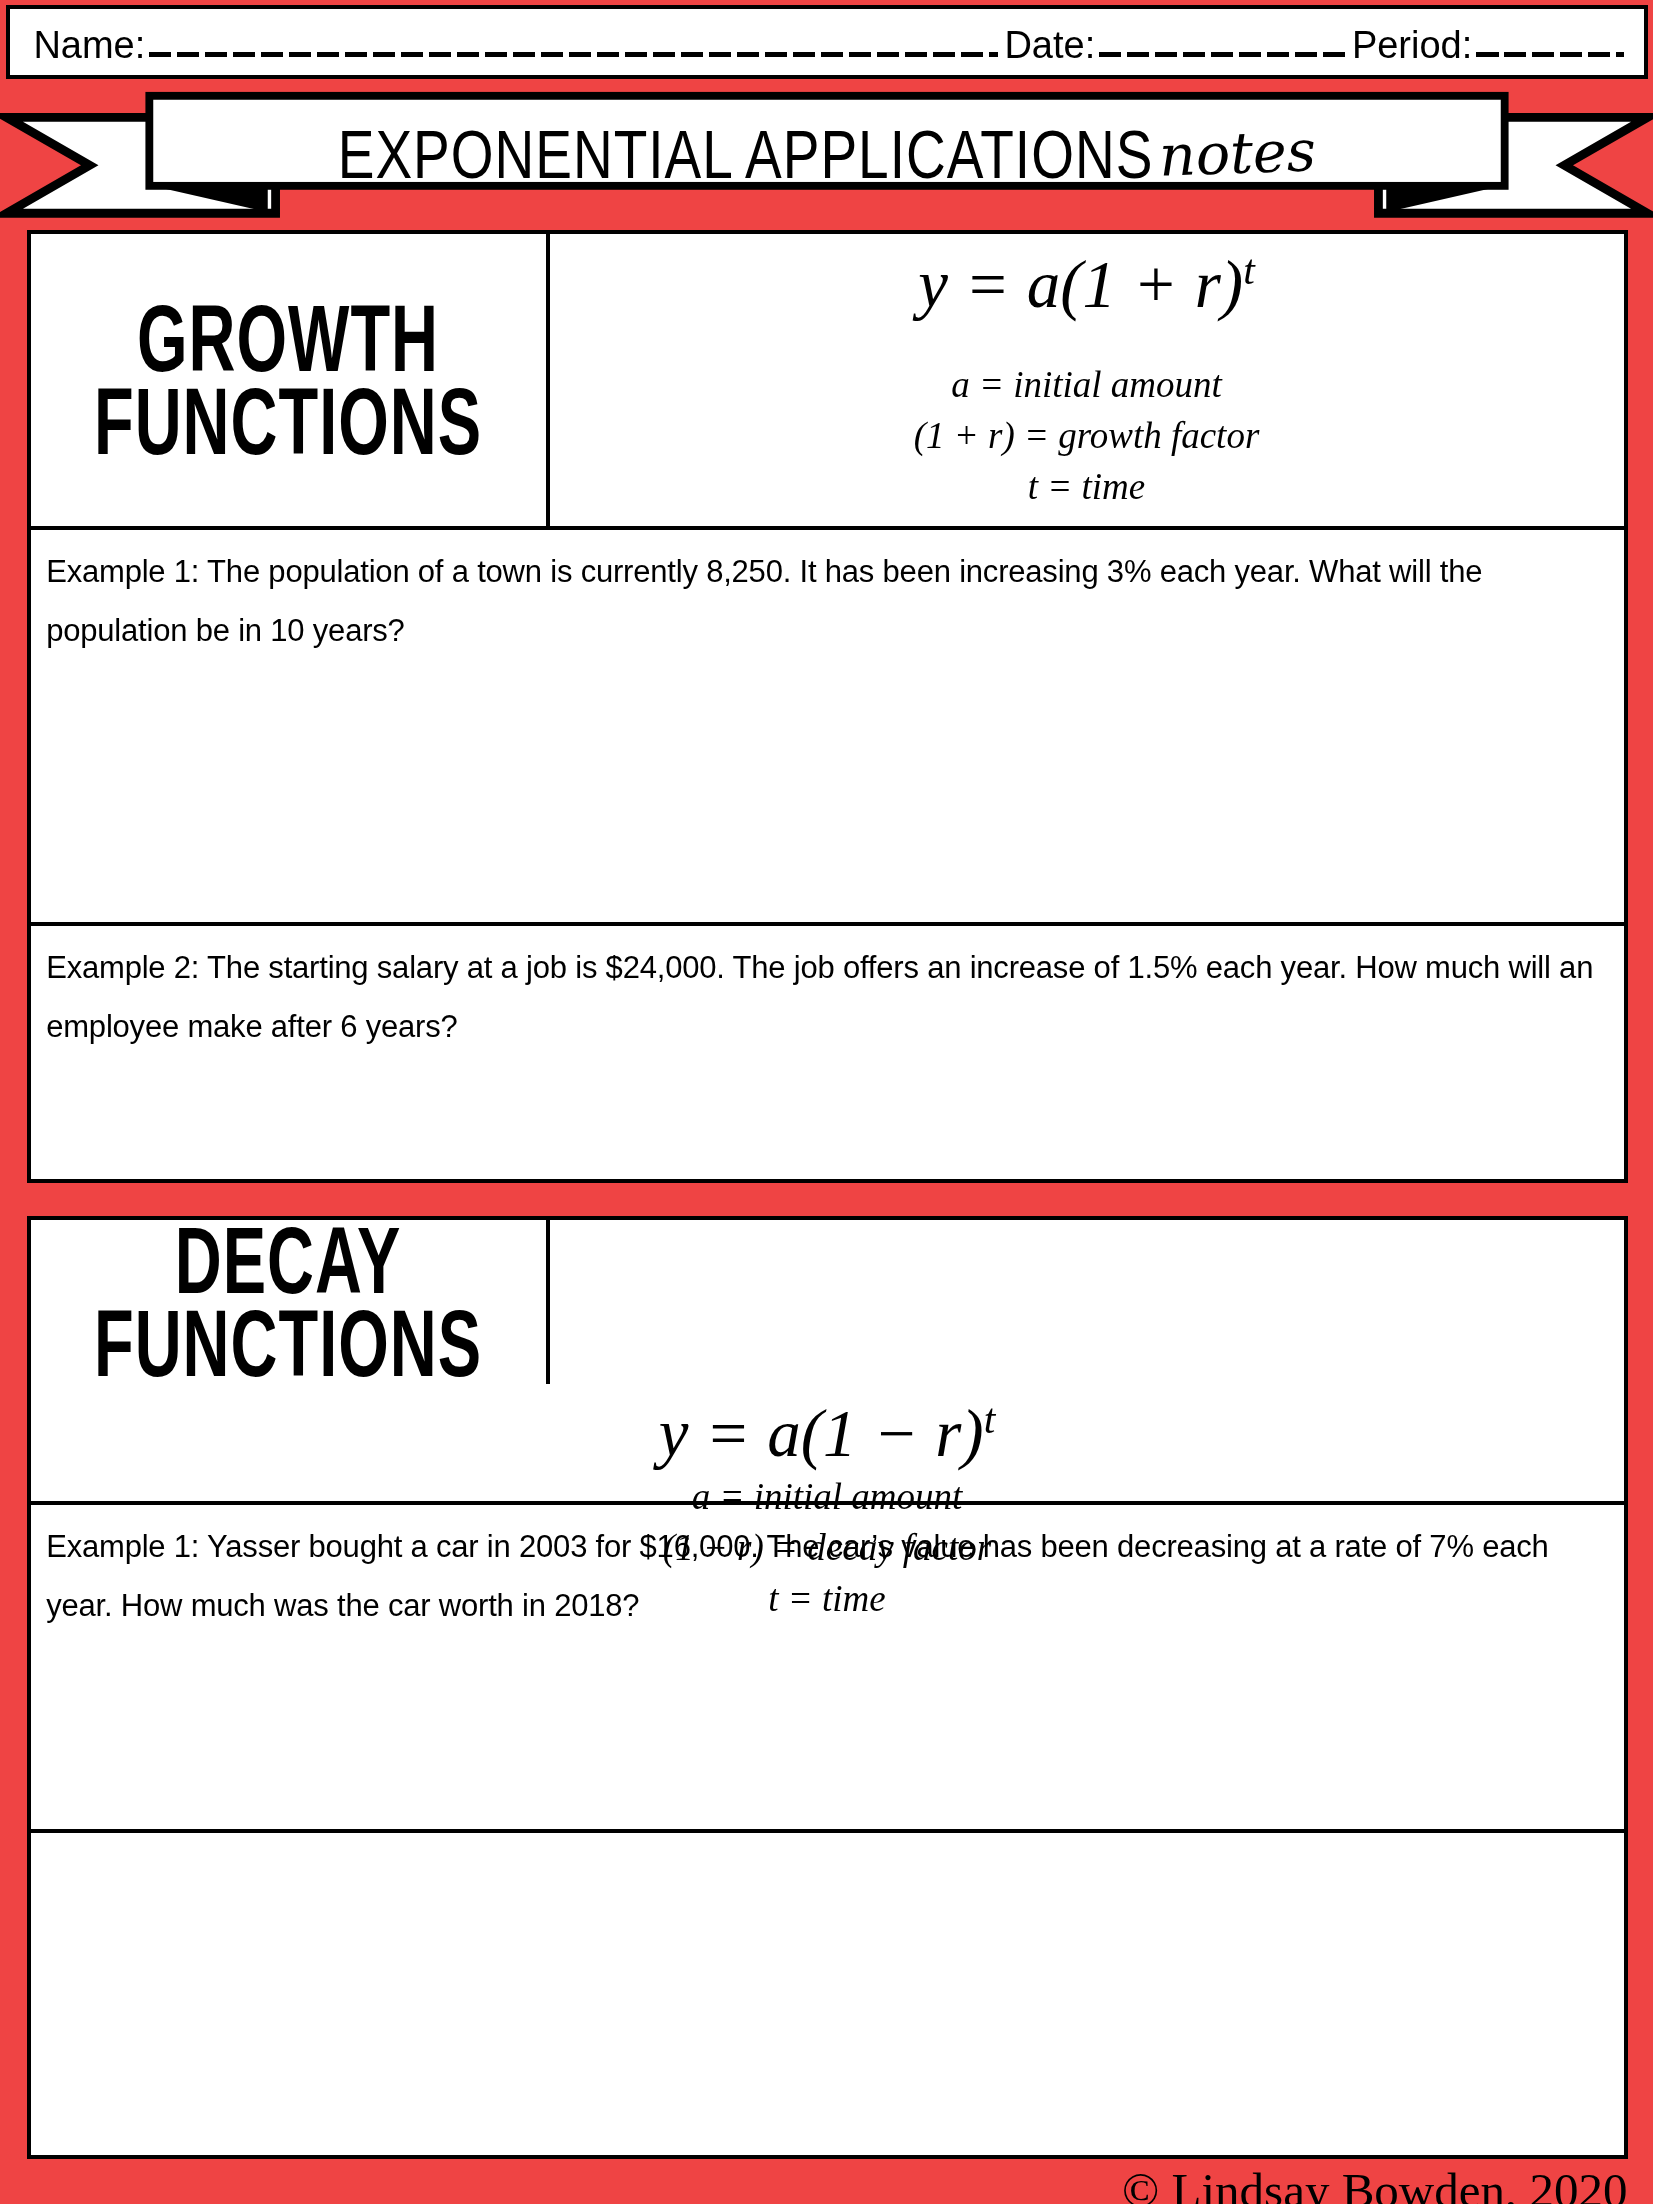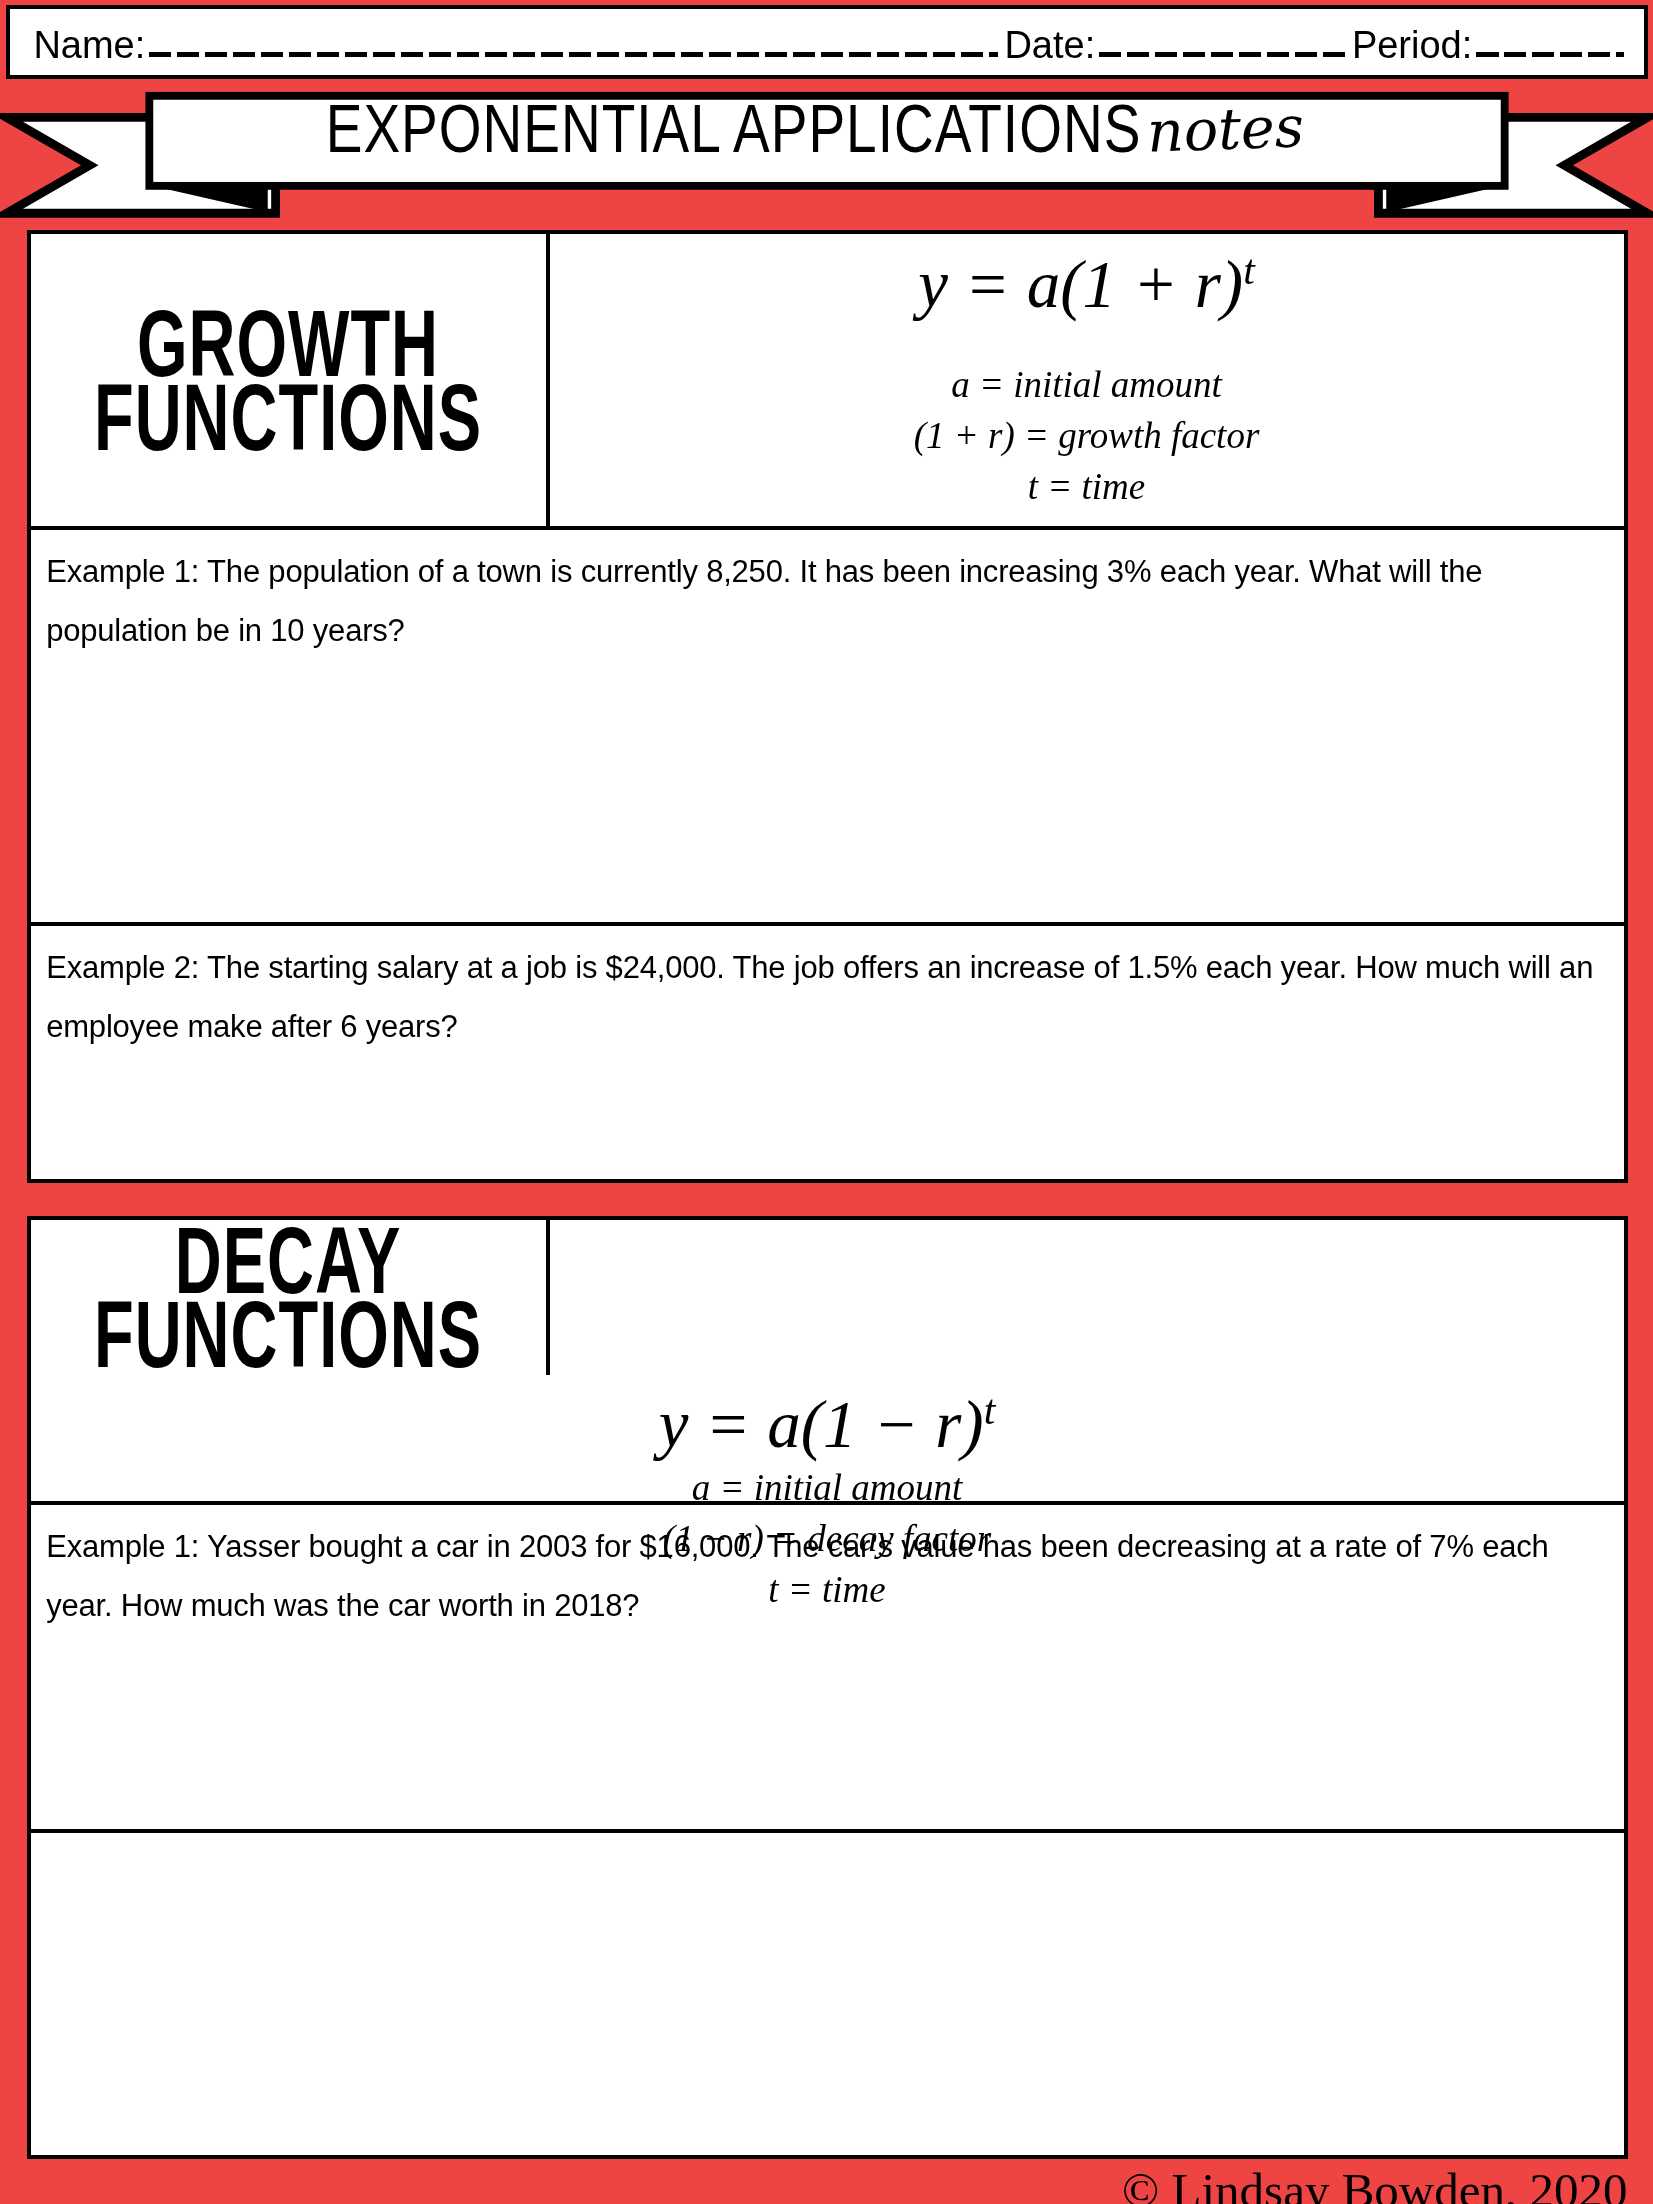--- a/index.html
+++ b/index.html
@@ -19,22 +19,22 @@
     background: repeating-linear-gradient(90deg, #000 0 22.5px, transparent 22.5px 28px);
   }
   .blank-name   { flex-grow: 86; }
   .blank-date   { flex-grow: 25; }
   .blank-period { flex-grow: 15; margin-right: 0; }
 
   
   .banner { position: absolute; left: 0; top: 88px; width: 1654px; height: 137px; }
   .banner svg { position: absolute; left: 0; top: 0; }
   .banner-text {
-    position: absolute; left: 136px; top: 7.8px; width: 1358px; height: 90px;
-    display: flex; align-items: flex-start; justify-content: center; gap: 6px;
+    position: absolute; left: 148px; top: 7.8px; width: 1358px; height: 90px;
+    display: flex; align-items: flex-end; justify-content: center; gap: 6px;
   }
   .banner-main {
     font-size: 55px; letter-spacing: 1px; transform: scaleY(1.25);
     font-family: "Liberation Sans", sans-serif; white-space: nowrap;
   }
   .banner-script {
     font-family: "DejaVu Serif", serif; font-style: italic; font-size: 57px;
     white-space: nowrap; transform: rotate(-2deg);
   }
 
@@ -47,21 +47,21 @@
   #growth-table { top: 230px;  height: 953px; }
   #decay-table  { top: 1216px; height: 943px; }
 
   .head-row { display: flex; border-bottom: 4.9px solid #000; }
   #growth-table .head-row { height: 296px; }
   #decay-table  .head-row { height: 285px; flex-direction: column; }
 
   .head-left {
     width: 519px; border-right: 4.9px solid #000;
     display: flex; flex-direction: column; align-items: center; justify-content: center;
-    gap: 9px; padding: 7.8px;
+    gap: 18px; padding: 7.8px;
   }
   .bigword {
     font-weight: 700; font-size: 65px; letter-spacing: 1px; line-height: 1;
     transform: scaleY(1.45); white-space: nowrap;
     font-family: "Liberation Sans", sans-serif;
   }
 
   .head-right {
     flex: 1; display: flex; flex-direction: column; align-items: center;
     justify-content: space-between; padding: 13.7px 9.8px 13.7px 9.8px;

